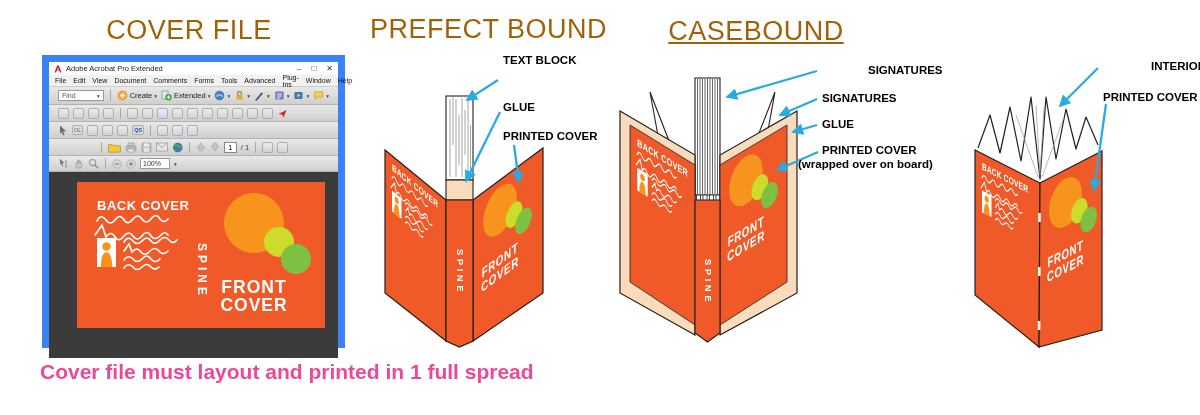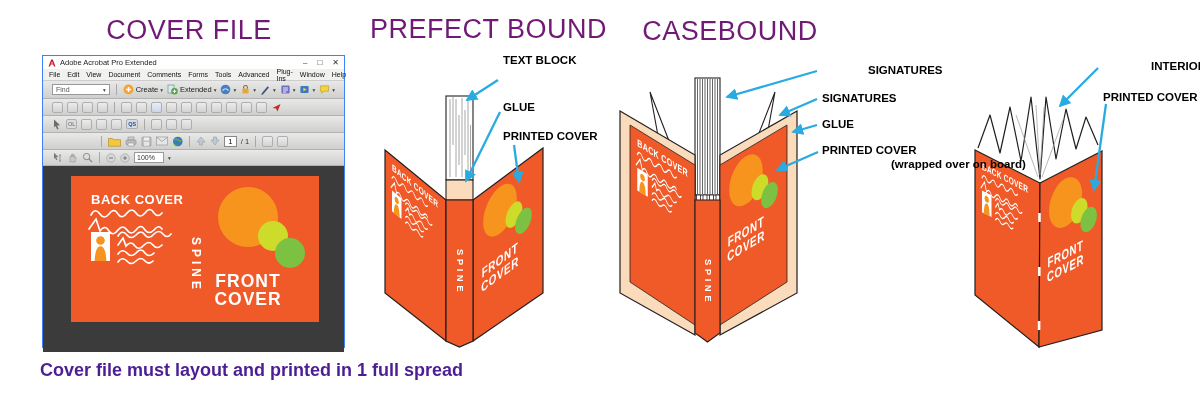--- a/index.html
+++ b/index.html
@@ -1,26 +1,26 @@
 <!DOCTYPE html>
 <html><head>
 <meta charset="utf-8">
 <style>
   html,body{margin:0;padding:0;background:#fff;}
   .canvas{position:relative;width:1200px;height:415px;background:#fff;overflow:hidden;
           font-family:"Liberation Sans",sans-serif;}
-  .sec-title{position:absolute;font-size:27px;letter-spacing:.5px;color:#701a75;text-align:center;white-space:nowrap;z-index:3;}
+  .sec-title{position:absolute;font-size:27px;letter-spacing:.5px;color:#a16207;text-align:center;white-space:nowrap;z-index:3;}
   .label{position:absolute;font-weight:bold;font-size:11.5px;color:#000;white-space:nowrap;z-index:6;}
-  .caption{position:absolute;left:40px;top:360px;font-weight:bold;font-size:18px;color:#4c1d95;z-index:3;}
+  .caption{position:absolute;left:40px;top:360px;font-weight:bold;font-size:21px;color:#ec4899;z-index:3;}
   .booksvg{position:absolute;z-index:2;}
   .arrows{position:absolute;left:0;top:0;z-index:5;pointer-events:none;}
 
   
   .acw{position:absolute;left:42px;top:55px;width:303px;height:293px;background:#0ea5e9;
-       border:1px solid #3b82f6;box-sizing:border-box;z-index:2;}
+       border:7px solid #3b82f6;box-sizing:border-box;z-index:2;}
   .titlebar{height:13px;display:flex;align-items:center;gap:4px;padding:0 5px;background:#fff;
             font-size:7.5px;color:#222;}
   .wbtns{margin-left:auto;display:flex;gap:10px;align-items:center;font-size:8px;color:#333;}
   .wbtns span{line-height:8px;}
   .menubar{height:11px;background:#f1f1f0;border-bottom:1px solid #cdcdcd;display:flex;align-items:center;
            gap:7px;padding:0 6px;font-size:7px;color:#111;}
   .trow{display:flex;align-items:center;padding:0 9px;gap:4px;background:linear-gradient(#e9e9e9,#cfcfcd);
         border-bottom:1px solid #b2b2b2;box-sizing:border-box;}
   .r1{height:18px}.r2{height:17px}.r3{height:17px}.r4{height:17px;justify-content:center}.r5{height:16px}
   .vsep{width:1px;height:11px;background:#a8a8a8;margin:0 2px;flex:none;}
@@ -320,26 +320,26 @@
     <polygon points="76,115 103,115 103,256 89.5,262 76,256" fill="#EF5A28" stroke="#231F20" stroke-width="1.2"></polygon>
     <g transform="translate(15,65) skewY(39.3)">
       <use href="#back-art" transform="translate(4,3) scale(0.50,0.72)"></use>
     </g>
     <g transform="translate(103,115) skewY(-36.6)">
       <use href="#front-art" transform="translate(4,6) scale(0.56,0.78)"></use>
     </g>
     <text class="spine-txt small" x="89.5" y="190" transform="rotate(90,89.5,187)">SPINE</text>
   </svg>
 
-  <div class="sec-title" style="left:630px;top:16px;width:200px;">CASEBOUND</div>
+  <div class="sec-title" style="left:656px;top:16px;width:200px;text-decoration:underline;">CASEBOUND</div>
   <div class="label" style="left:822px;top:64px;margin-left:46px;">SIGNATURES</div>
   <div class="label" style="left:822px;top:92px;">SIGNATURES</div>
   <div class="label" style="left:822px;top:118px;">GLUE</div>
   <div class="label" style="left:822px;top:144px;">PRINTED COVER</div>
-  <div class="label" style="left:843px;top:158px;padding-left:48px;">(wrapped over on board)</div>
+  <div class="label" style="left:798px;top:158px;">(wrapped over on board)</div>
 
   <svg class="booksvg" style="left:600px;top:55px;" width="240" height="300" viewBox="0 0 240 300">
 
     <polygon points="50,37 83,122 67,130" fill="#fff" stroke="#231F20" stroke-width="1.1"></polygon>
     <polygon points="175,37 142,122 158,130" fill="#fff" stroke="#231F20" stroke-width="1.1"></polygon>
 
     <g>
       <rect x="95" y="23" width="25" height="117" fill="#fff" stroke="#231F20" stroke-width="1.1"></rect>
       <g stroke="#231F20" stroke-width="0.7">
         <line x1="97.5" y1="24" x2="97.5" y2="139"></line>

